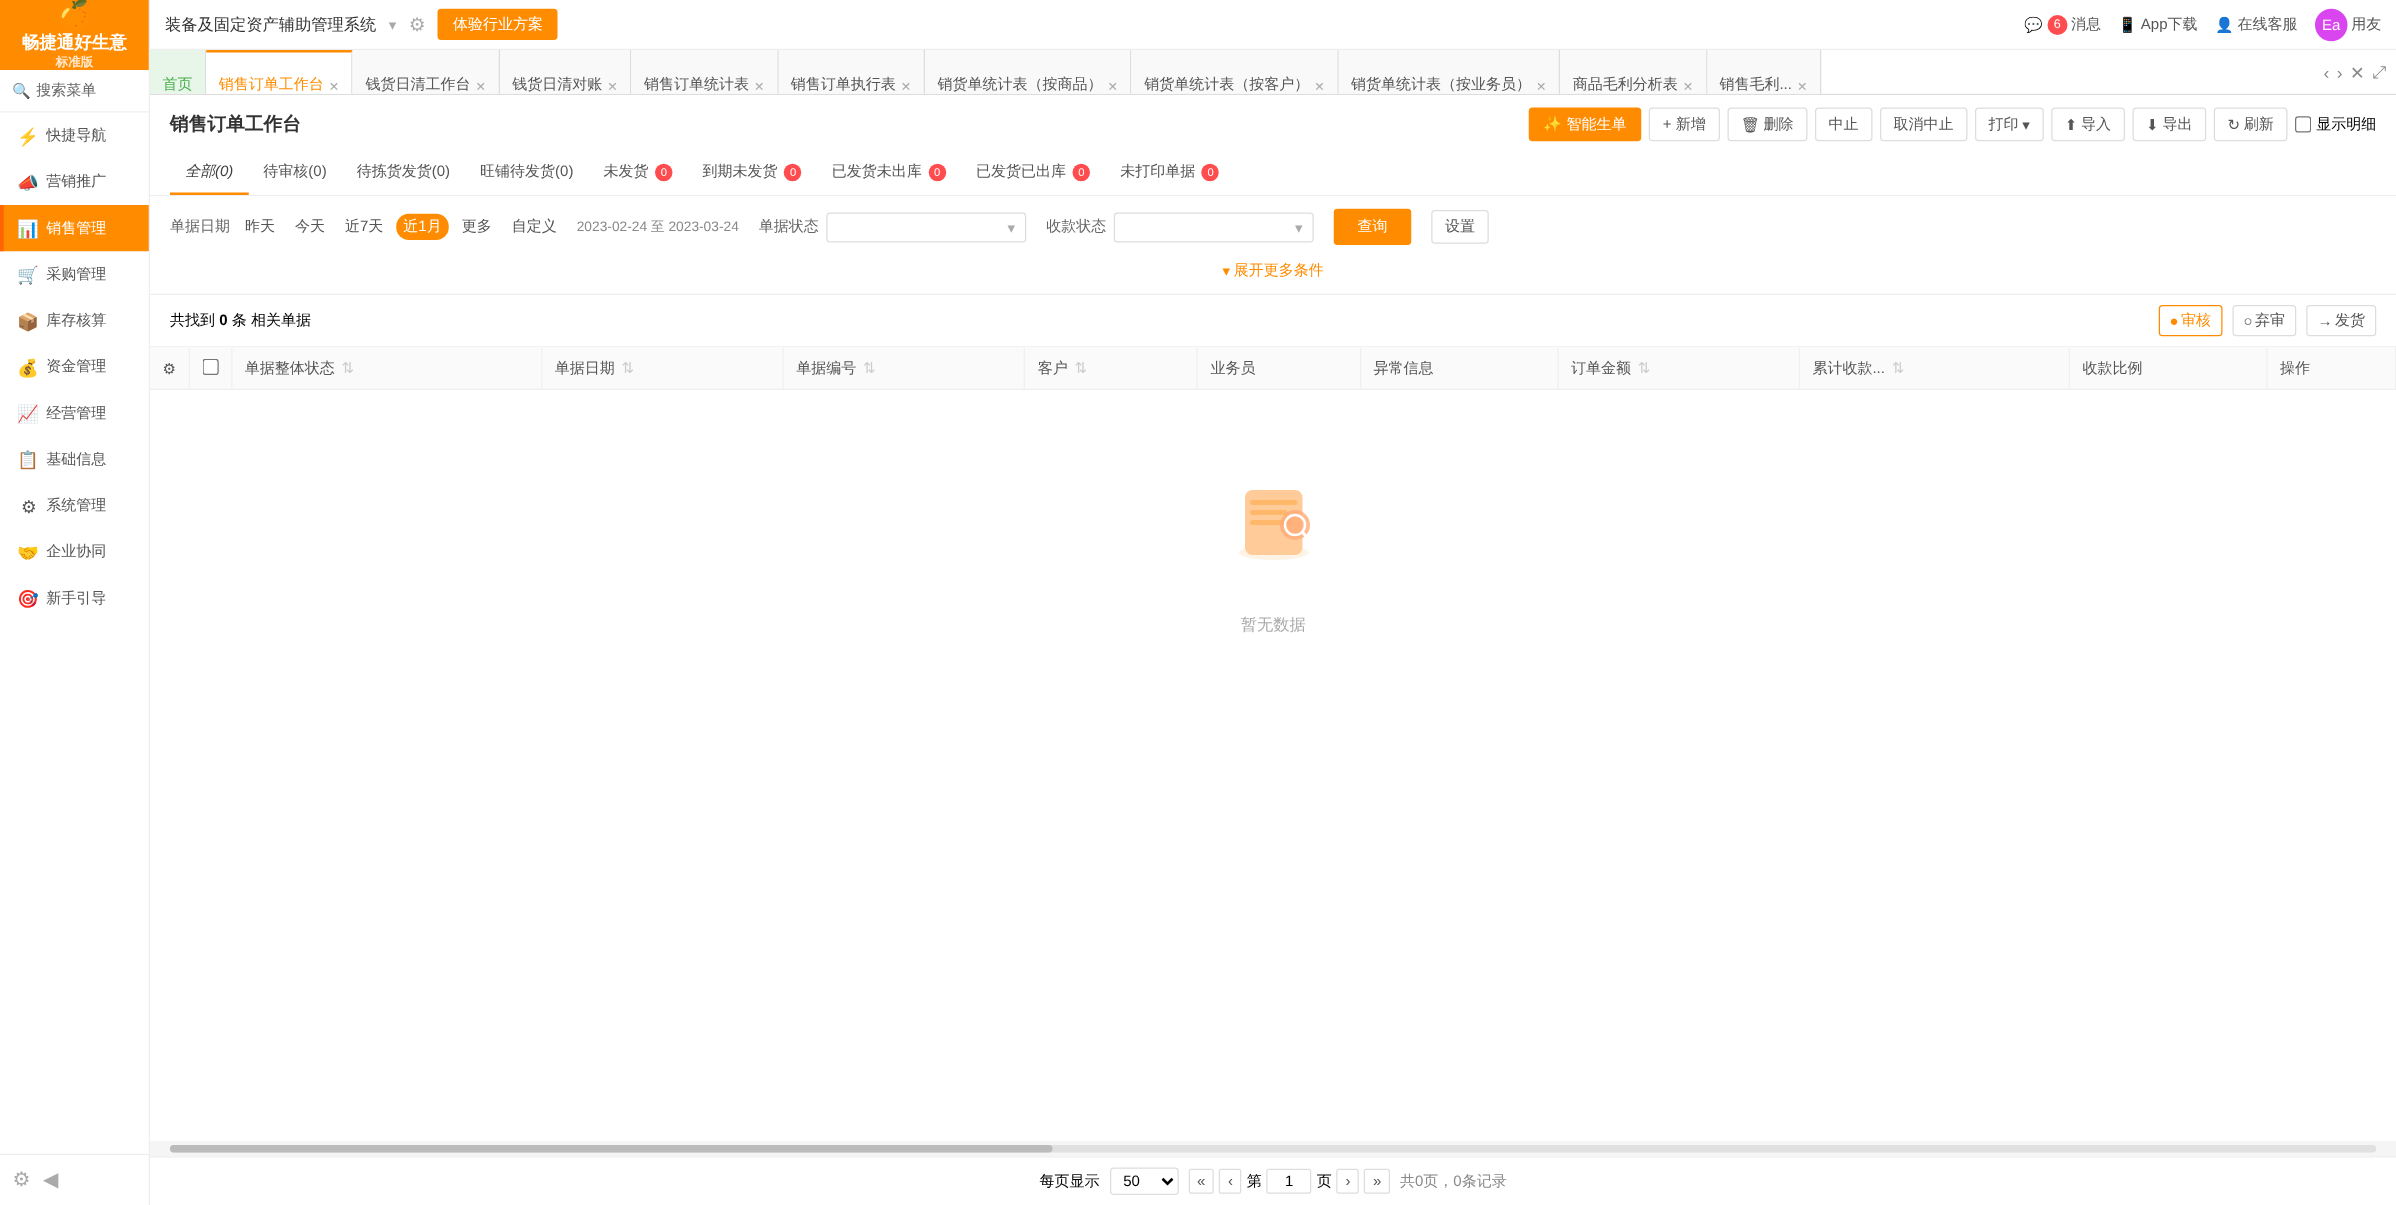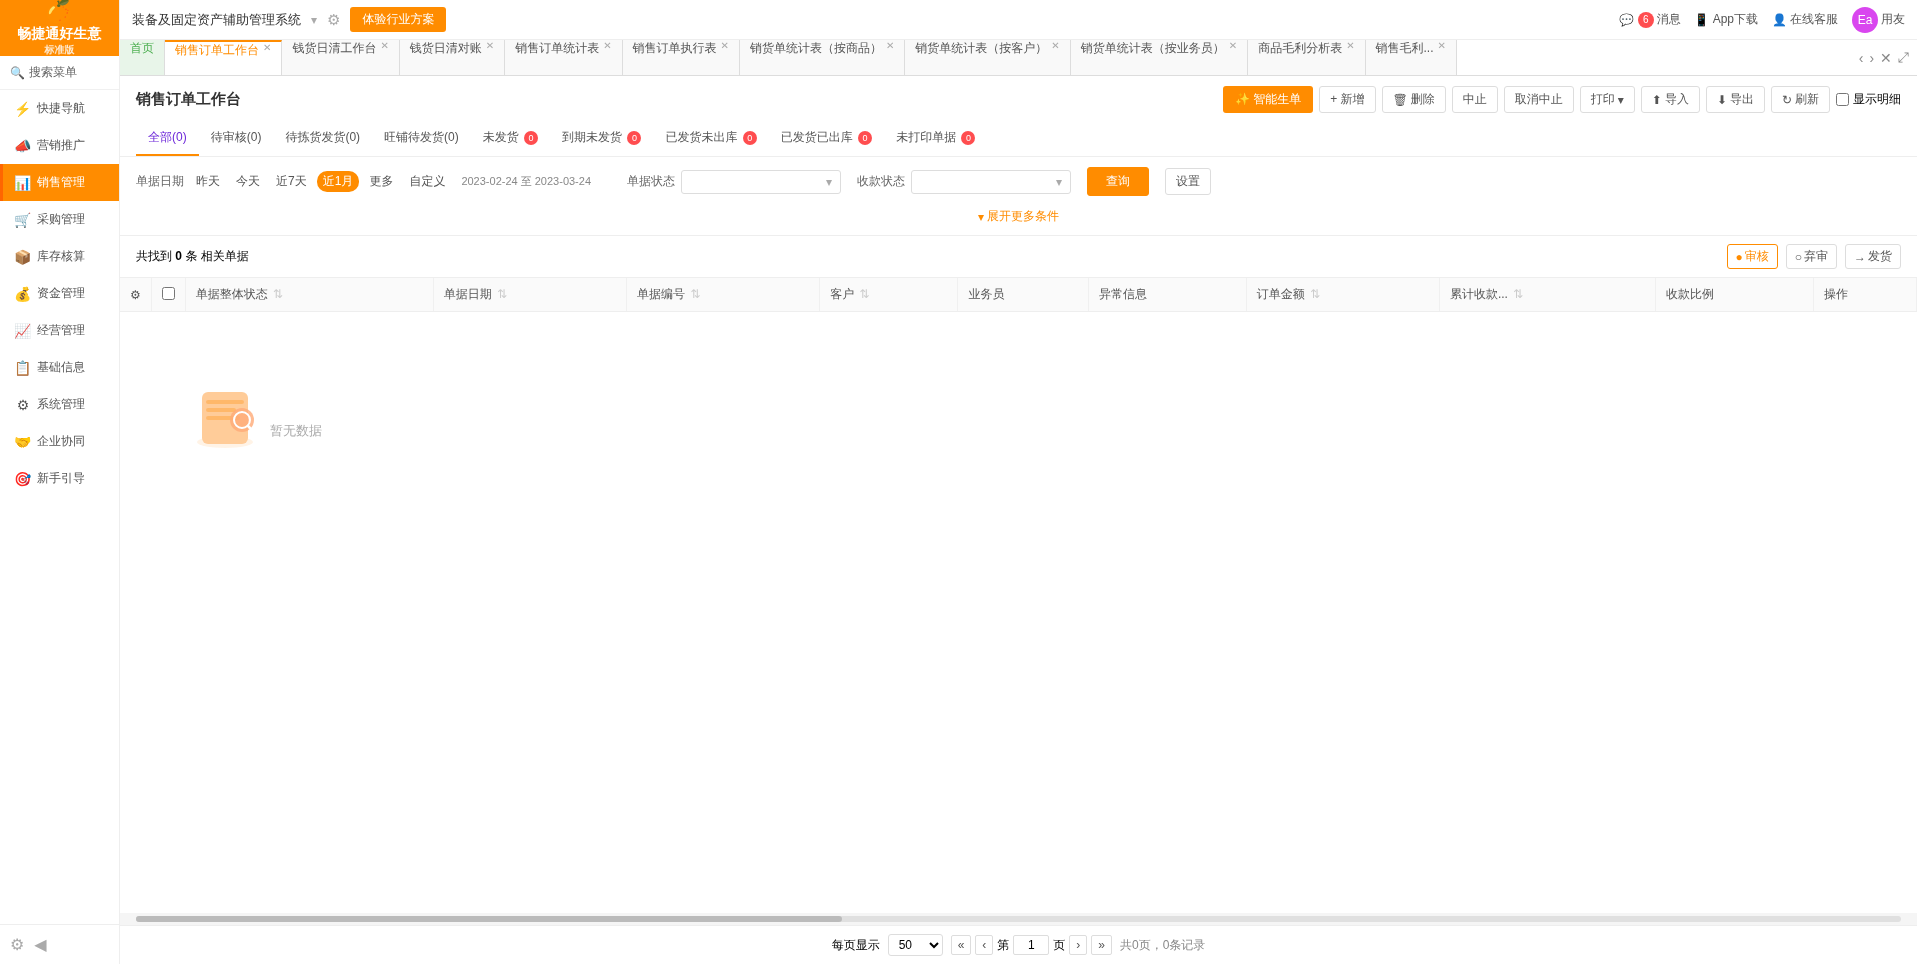--- a/index.html
+++ b/index.html
@@ -21,42 +21,42 @@
 
     
     .topbar { height: 40px; background: #fff; display: flex; align-items: center; padding: 0 12px; border-bottom: 1px solid #eee; gap: 10px; }
     .topbar-btn-industry { background: #ff8c00; color: white; border: none; padding: 4px 12px; border-radius: 3px; cursor: pointer; font-size: 12px; }
     .topbar-actions { display: flex; align-items: center; gap: 14px; color: #555; }
     .topbar-action-item { display: flex; align-items: center; gap: 3px; cursor: pointer; font-size: 12px; }
     .avatar-circle { width: 26px; height: 26px; border-radius: 50%; background: #d946ef; display: flex; align-items: center; justify-content: center; color: white; font-size: 11px; }
 
     
     .tabbar { height: 36px; background: #fff; display: flex; align-items: center; border-bottom: 1px solid #ddd; overflow: hidden; }
-    .tabbar-tab { display: flex; align-items: flex-start; padding: 0 10px; height: 36px; border-right: 1px solid #ddd; color: #555; cursor: pointer; white-space: nowrap; font-size: 12px; gap: 4px; background: #f9f9f9; }
+    .tabbar-tab { display: flex; align-items: flex-end; padding: 0 10px; height: 36px; border-right: 1px solid #ddd; color: #555; cursor: pointer; white-space: nowrap; font-size: 12px; gap: 4px; background: #f9f9f9; }
     .tabbar-tab.active { background: #fff; color: #ff8c00; border-top: 2px solid #ff8c00; }
     .tabbar-tab .close-btn { color: #aaa; font-size: 10px; }
     .tabbar-tab-home { background: #e8f5e9; color: #4caf50; }
     .tabbar-actions { margin-left: auto; display: flex; align-items: center; gap: 6px; padding: 0 8px; }
     .tabbar-actions span { cursor: pointer; color: #888; font-size: 14px; }
 
     
     .page-content { flex: 1; overflow: auto; background: #f7f7f7; display: flex; flex-direction: column; }
 
     
     .page-header { background: #fff; padding: 10px 16px 0 16px; border-bottom: 1px solid #eee; }
     .page-header-top { display: flex; align-items: center; justify-content: space-between; margin-bottom: 8px; }
     .page-title { font-size: 15px; font-weight: bold; color: #333; }
     .page-header-actions { display: flex; gap: 6px; align-items: center; padding-left: 19px; }
     .btn-smart { background: #ff8c00; color: white; border: none; padding: 5px 12px; border-radius: 3px; cursor: pointer; font-size: 12px; display: flex; align-items: center; gap: 3px; }
     .btn-outline { background: #fff; color: #555; border: 1px solid #ddd; padding: 4px 10px; border-radius: 3px; cursor: pointer; font-size: 12px; display: flex; align-items: center; gap: 3px; }
 
     
     .sub-tabs { display: flex; gap: 0; overflow-x: auto; }
     .sub-tab { padding: 8px 12px; cursor: pointer; color: #555; white-space: nowrap; border-bottom: 2px solid transparent; font-size: 12px; }
-    .sub-tab.active { color: #6d28d9; border-bottom-color: #ff8c00; }
+    .sub-tab.active { color: #404040; border-bottom-color: #ff8c00; font-style: italic; }
     .sub-tab .badge-red { background: #ff4d4f; color: white; border-radius: 50%; width: 14px; height: 14px; display: inline-flex; align-items: center; justify-content: center; font-size: 9px; margin-left: 2px; }
 
     
     .filter-area { background: #fff; padding: 10px 16px; border-bottom: 1px solid #eee; }
     .filter-row { display: flex; align-items: center; gap: 16px; flex-wrap: wrap; }
     .filter-item { display: flex; align-items: center; gap: 6px; }
     .filter-label { color: #666; white-space: nowrap; }
     .filter-date-opts { display: flex; gap: 4px; align-items: center; }
     .date-opt { padding: 2px 6px; cursor: pointer; color: #555; border-radius: 2px; font-size: 12px; }
     .date-opt.active { background: #ff8c00; color: white; border-radius: 10px; }
@@ -73,21 +73,21 @@
 
     
     .data-table-wrap { flex: 1; background: #fff; overflow: auto; }
     table { width: 100%; border-collapse: collapse; }
     th { background: #fafafa; padding: 8px 10px; text-align: left; color: #555; font-weight: normal; border-bottom: 1px solid #eee; border-right: 1px solid #f0f0f0; white-space: nowrap; font-size: 12px; }
     th .sort-icon { color: #ccc; margin-left: 2px; }
     .col-check { width: 30px; }
     .col-settings { width: 30px; }
 
     
-    .empty-state { display: flex; align-items: center; padding: 60px; flex: 1; background: #fff; }
+    .empty-state { display: flex; flex-direction: column; align-items: center; justify-content: center; padding: 60px; flex: 1; background: #fff; }
     .empty-text { color: #aaa; font-size: 13px; }
 
     
     .pagination { background: #fff; padding: 8px 16px; display: flex; align-items: center; justify-content: center; gap: 8px; border-top: 1px solid #eee; }
     .page-size-select { border: 1px solid #ddd; border-radius: 3px; padding: 2px 6px; background: white; }
     .page-nav { display: flex; align-items: center; gap: 4px; }
     .page-nav-btn { border: 1px solid #ddd; background: white; padding: 2px 6px; cursor: pointer; color: #555; border-radius: 2px; }
     .page-nav-btn:disabled { color: #ccc; cursor: not-allowed; }
     .page-input { border: 1px solid #ddd; width: 36px; text-align: center; padding: 2px; border-radius: 2px; }
     .page-info { color: #888; }
@@ -322,21 +322,21 @@
           <div class="filter-date-opts">
             <span class="date-opt">昨天</span>
             <span class="date-opt">今天</span>
             <span class="date-opt">近7天</span>
             <span class="date-opt active">近1月</span>
             <span class="date-opt">更多</span>
             <span class="date-opt">自定义</span>
           </div>
           <span class="filter-date-range">2023-02-24 至 2023-03-24</span>
         </div>
-        <div class="filter-item" style="margin-left:20px;justify-content:center;">
+        <div class="filter-item" style="justify-content:center;">
           <span class="filter-label">单据状态</span>
           <div class="filter-select" style="min-width:160px;">
             <span style="flex:1;"></span>
             <span class="filter-select-arrow">▾</span>
           </div>
         </div>
         <div class="filter-item">
           <span class="filter-label">收款状态</span>
           <div class="filter-select" style="min-width:160px;">
             <span style="flex:1;"></span>

